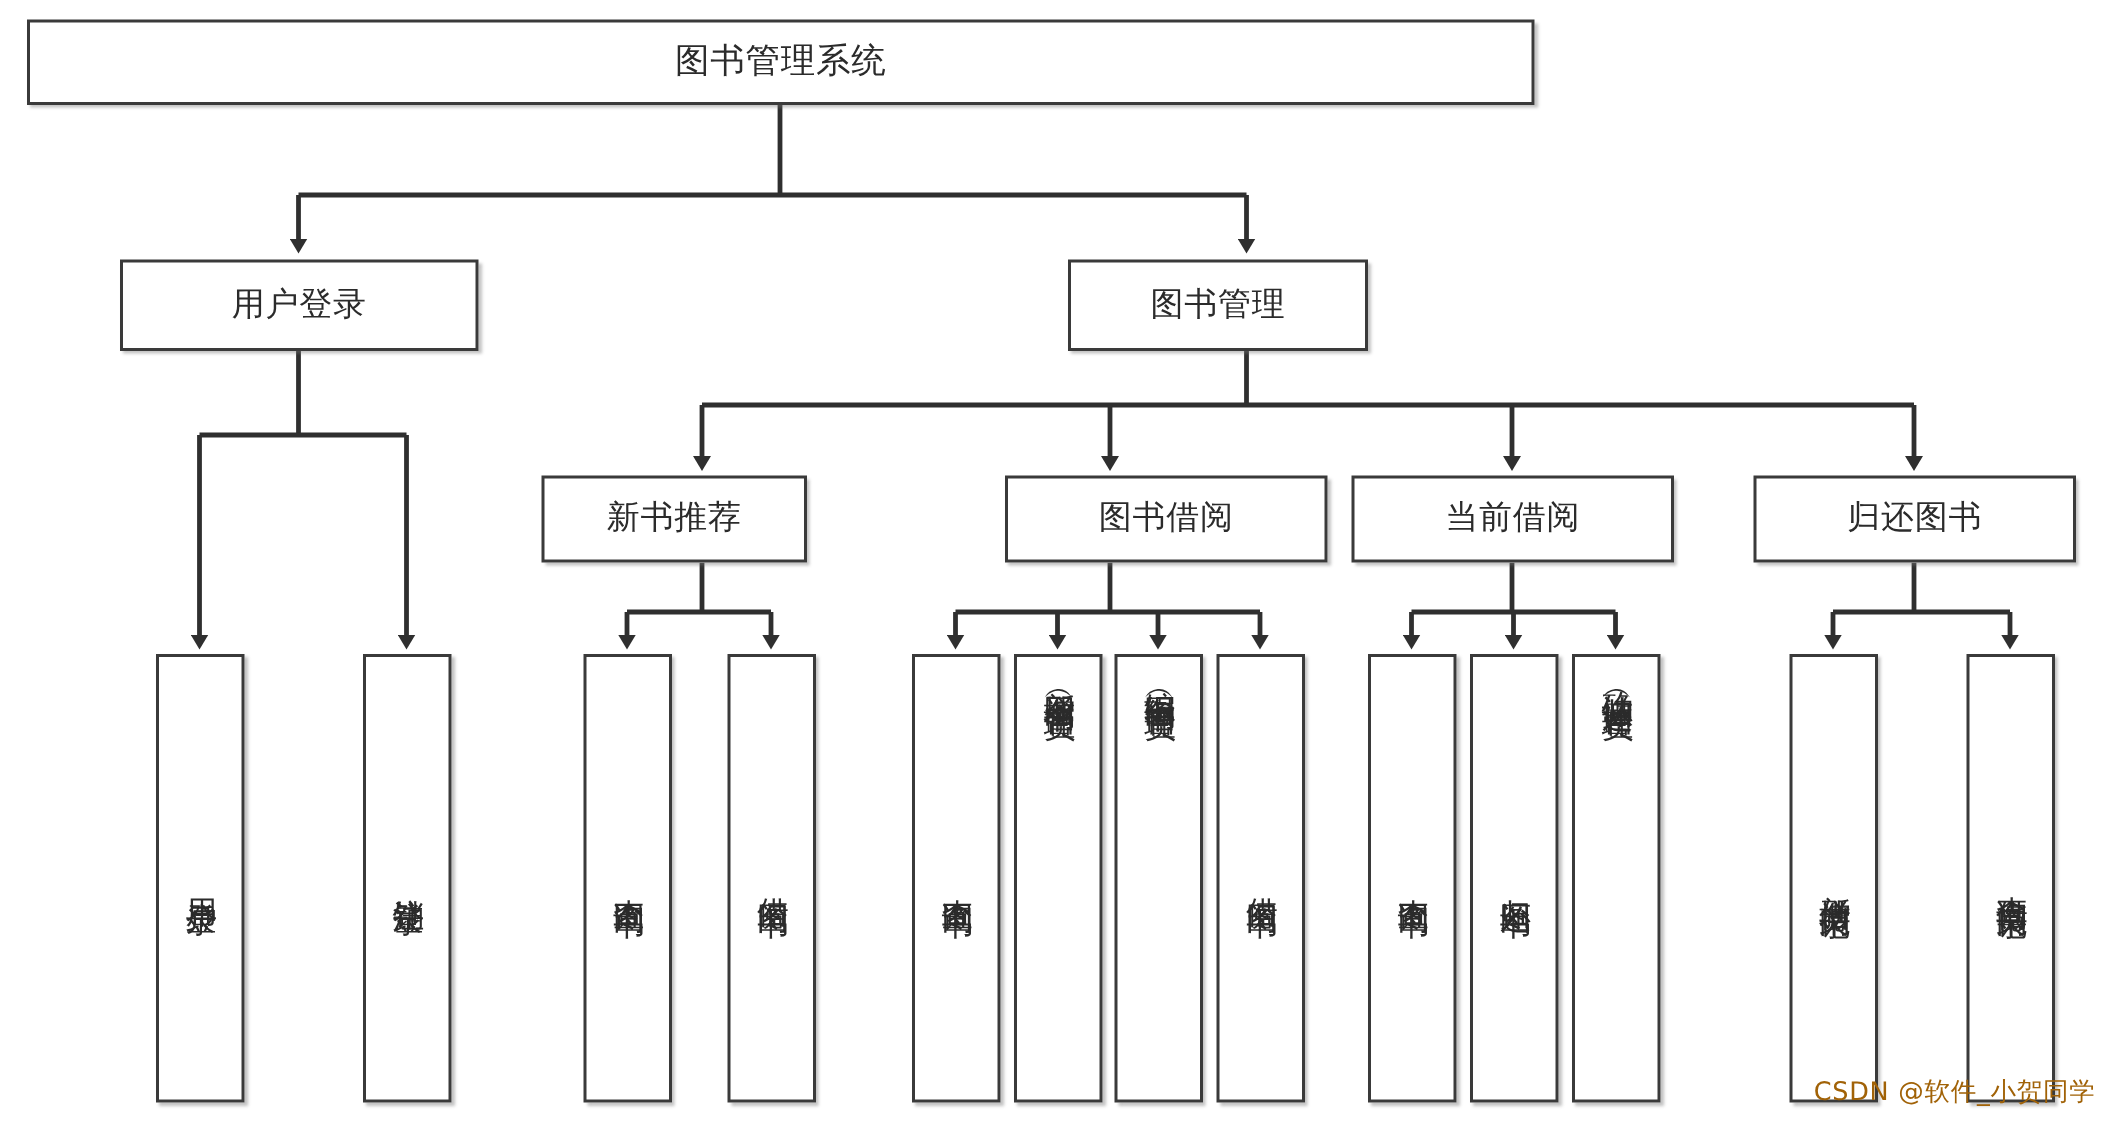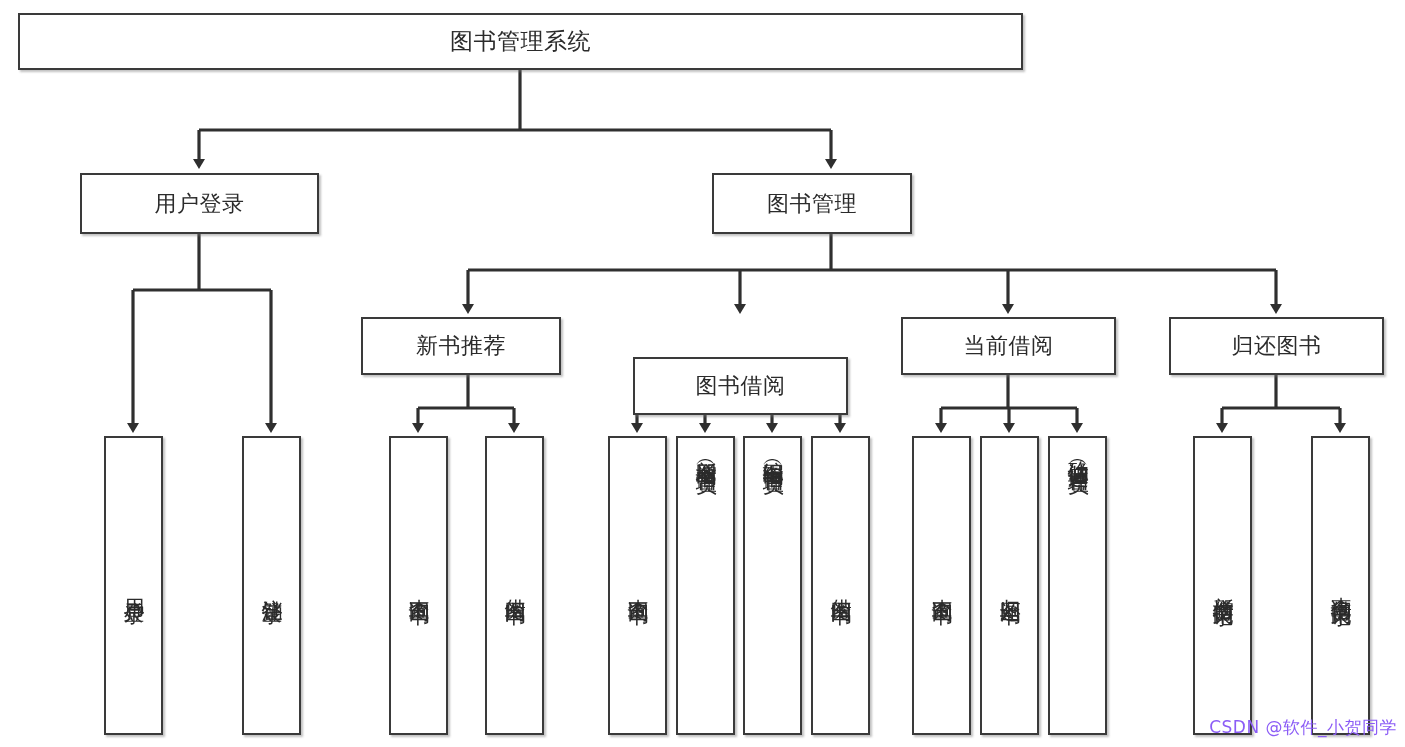--- a/index.html
+++ b/index.html
@@ -62,21 +62,21 @@
   }
   .node.leaf-center {
     align-items: center;
     padding-top: 0;
   }
   #watermark {
     position: absolute;
     right: 8px;
     bottom: 8px;
     font-size: 17px;
-    color: #8b5cf6;
+    color: #a16207;
     letter-spacing: 0.5px;
     white-space: nowrap;
     user-select: none;
   }
 </style>
 </head>
 <body>
 
 <div id="diagram-root">
 
@@ -135,25 +135,25 @@
   </div>
 
   <div class="node horizontal" style="left:80px; top:173px; width:239px; height:61px;">
     <span>用户登录</span>
   </div>
 
   <div class="node horizontal" style="left:712px; top:173px; width:200px; height:61px;">
     <span>图书管理</span>
   </div>
 
-  <div class="node horizontal" style="left:361px; top:317px; width:200px; height:58px;">
+  <div class="node horizontal" style="left:361px; top:317px; width:177px; height:58px;">
     <span>新书推荐</span>
   </div>
 
-  <div class="node horizontal" style="left:633px; top:317px; width:215px; height:58px;margin-top:40px;">
+  <div class="node horizontal" style="left:670px; top:317px; width:215px; height:58px;">
     <span>图书借阅</span>
   </div>
 
   <div class="node horizontal" style="left:901px; top:317px; width:215px; height:58px;align-items:center;">
     <span>当前借阅</span>
   </div>
 
   <div class="node horizontal" style="left:1169px; top:317px; width:215px; height:58px;">
     <span>归还图书</span>
   </div>

